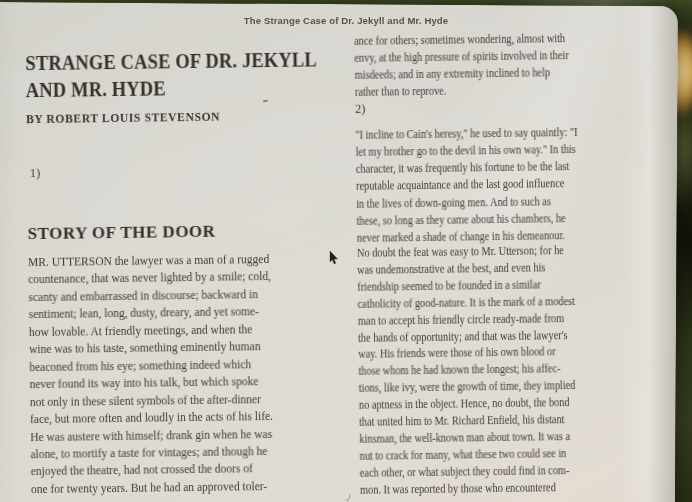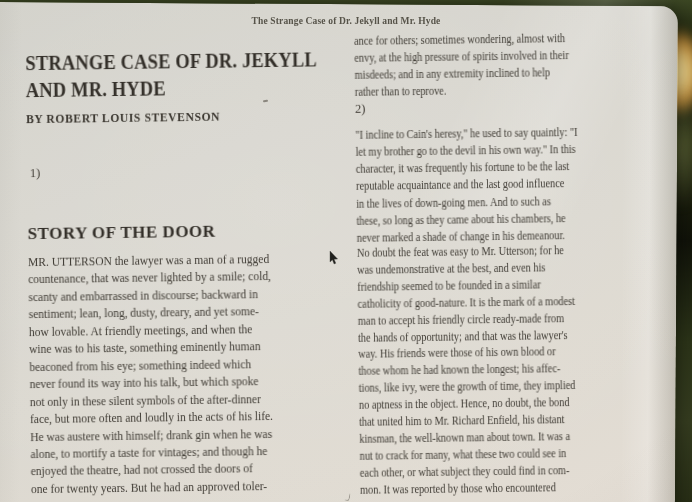--- a/index.html
+++ b/index.html
@@ -34,21 +34,21 @@
       linear-gradient(160deg,#d3d2cb 0%,#d8d6cf 30%,#dcd9d1 55%,#e0dbd2 78%,#e5ded5 100%);
     box-shadow:0 0 18px rgba(0,0,0,.45);
   }
   
   .sheen{
     position:absolute;z-index:2;left:380px;top:0;width:300px;height:240px;pointer-events:none;
     background:linear-gradient(115deg,rgba(255,255,255,0) 30%,rgba(255,255,255,.16) 55%,rgba(255,255,255,0) 72%);
   }
   .app-header{position:absolute;z-index:3;left:0;right:0;top:10px;text-align:center;}
   .window-title{
-    font-family:Liberation Serif, serif;font-size:9.5px;font-weight:700;
+    font-family:Liberation Sans, sans-serif;font-size:9.5px;font-weight:700;
     color:#565349;letter-spacing:.15px;
   }
   
   .content{
     position:absolute;z-index:3;inset:0;
     transform:rotate(-.75deg);transform-origin:346px 260px;
     color:#413d36;filter:blur(.22px);
   }
   .content [data-name]{position:absolute;}
   .book-title{

